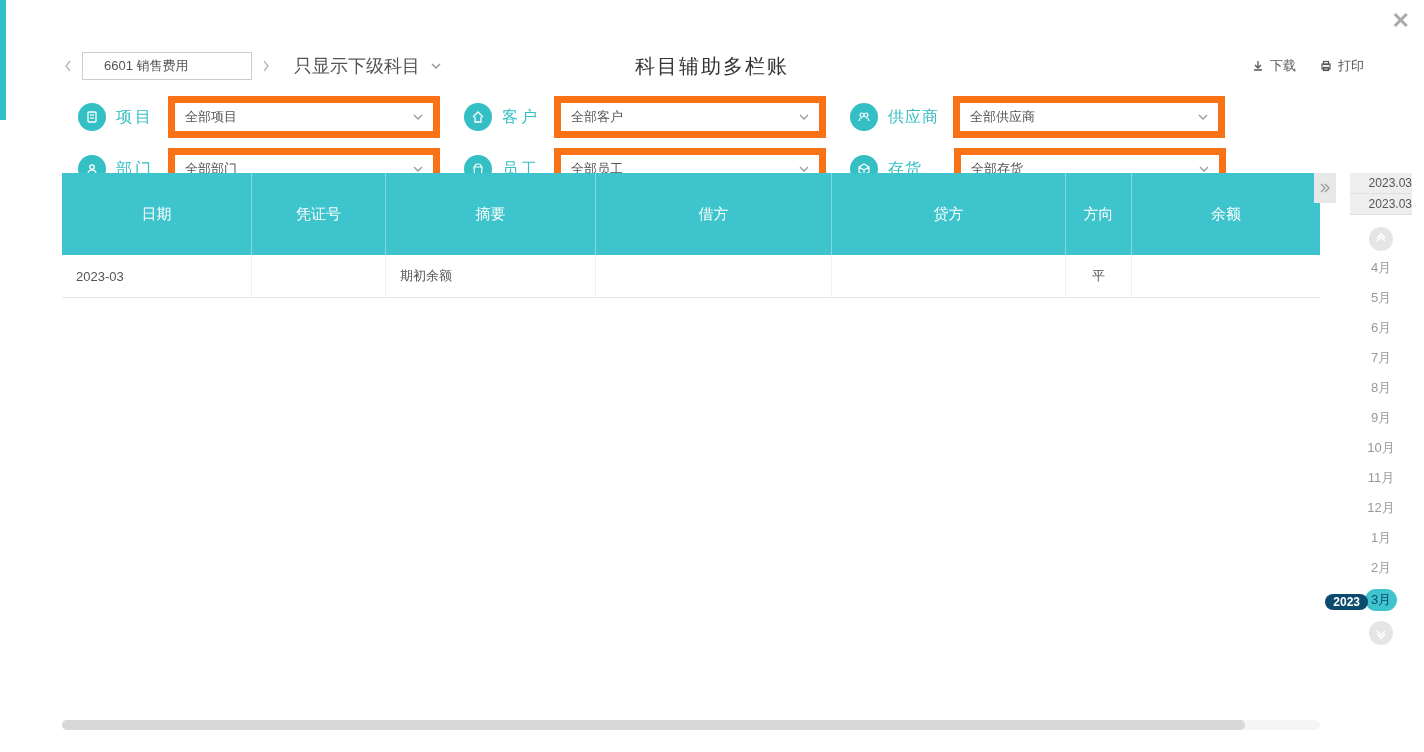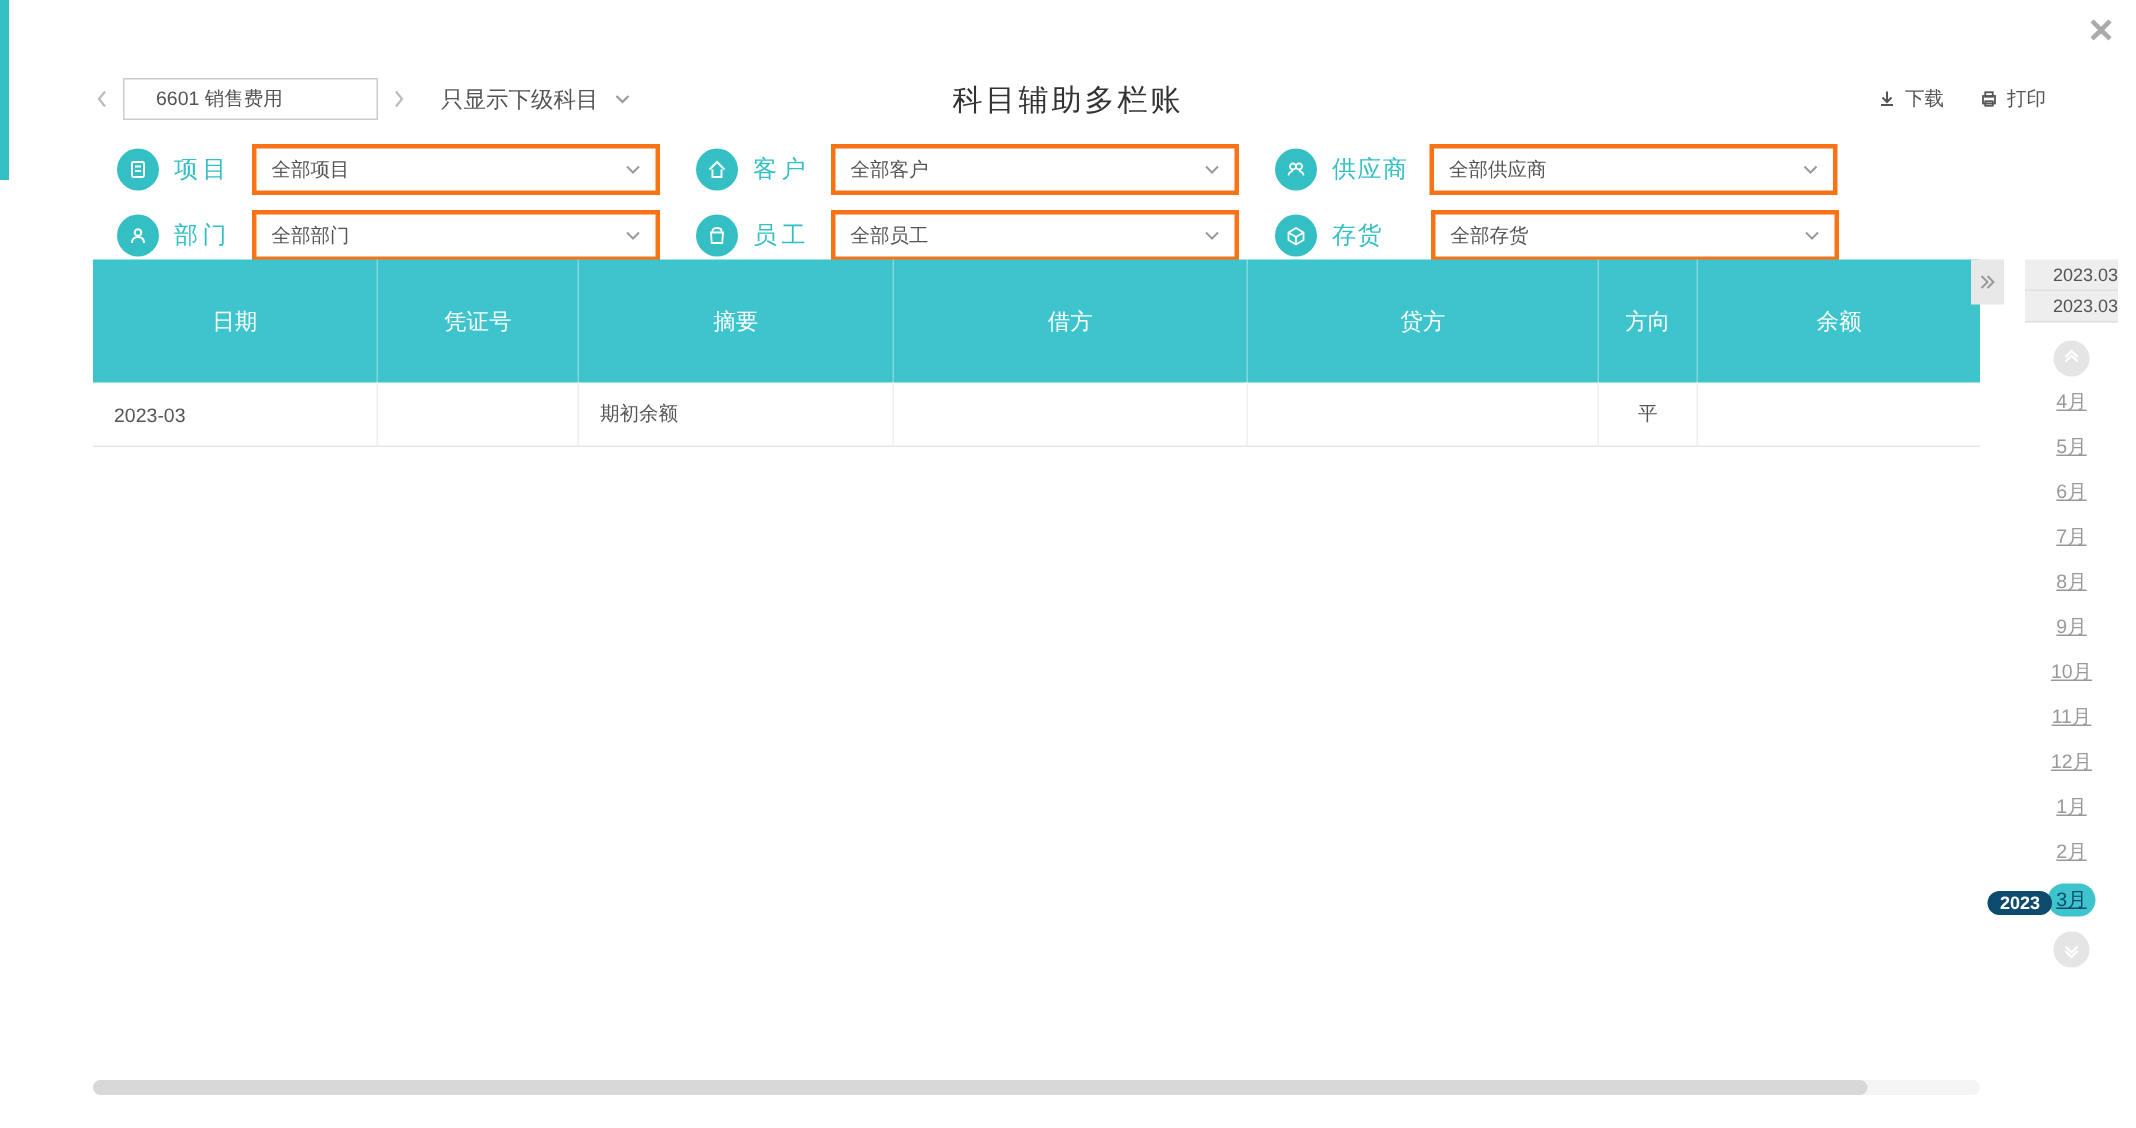--- a/index.html
+++ b/index.html
@@ -2,32 +2,32 @@
 <html><head>
 <meta charset="utf-8">
 <style>
 * { box-sizing: border-box; margin: 0; padding: 0; }
 body { font-family: "Microsoft YaHei", "PingFang SC", Arial, sans-serif; font-size: 13px; color: #333; background: #fff; position: relative; width: 1424px; height: 752px; overflow: hidden; }
 .left-edge { position: absolute; left: 0; top: 0; width: 6px; height: 120px; background: #34bfc4; }
 .close-x { position: absolute; top: 8px; right: 14px; font-size: 22px; color: #aaa; cursor: pointer; font-weight: bold; }
 .top-bar { position: absolute; top: 48px; left: 60px; right: 60px; height: 36px; display: flex; align-items: center; }
 .nav-chevron { width: 16px; height: 16px; display: inline-flex; align-items: center; justify-content: center; color: #bbb; cursor: pointer; }
 .account-box { border: 1px solid #ccc; padding: 4px 21px; margin: 0 6px; min-width: 170px; font-size: 13px; color: #555; }
-.level-select { margin-left: 20px; display: flex; align-items: center; color: #555; cursor: pointer; font-size: 15px; }
+.level-select { margin-left: 20px; display: flex; align-items: center; color: #555; cursor: pointer; font-size: 18px; }
 .level-select .chev { margin-left: 10px; color: #999; }
 .page-title { position: absolute; left: 50%; transform: translateX(-50%); font-size: 20px; color: #333; font-weight: 400; letter-spacing: 2px; }
 .actions { margin-left: auto; display: flex; gap: 22px; }
 .action-btn { display: flex; align-items: center; gap: 5px; color: #555; cursor: pointer; font-size: 13px; }
 .action-btn .ic { width: 15px; height: 15px; display: inline-flex; align-items: center; justify-content: center; }
 .filters { position: absolute; top: 96px; left: 78px; right: 60px; }
 .filter-row { display: flex; align-items: center; margin-bottom: 10px; gap: 0; }
 .filter-group { display: flex; align-items: center; margin-right: 24px; }
 .filter-icon { width: 28px; height: 28px; border-radius: 50%; background: #34bfc4; display: flex; align-items: center; justify-content: center; color: #fff; font-size: 14px; margin-right: 10px; flex-shrink: 0; }
 .filter-label { color: #34bfc4; font-size: 16px; margin-right: 14px; min-width: 36px; letter-spacing: 3px; }
-.filter-select { border: 3px solid #f97316; padding: 5px 10px; width: 272px; display: flex; align-items: center; justify-content: space-between; color: #555; cursor: pointer; }
+.filter-select { border: 7px solid #f97316; padding: 5px 10px; width: 272px; display: flex; align-items: center; justify-content: space-between; color: #555; cursor: pointer; }
 .filter-select .chev { color: #999; font-size: 11px; }
 .table-wrap { position: absolute; top: 173px; left: 62px; width: 1258px; }
 .table-header { display: flex; background: #3ec4cc; color: #fff; height: 82px; align-items: stretch; }
 .th { display: flex; align-items: center; justify-content: center; border-right: 1px solid rgba(255,255,255,0.35); font-size: 15px; }
 .th:last-child { border-right: none; }
 .col-date { width: 190px; }
 .col-voucher { width: 134px; }
 .col-summary { width: 210px; }
 .col-debit { width: 236px; }
 .col-credit { width: 234px; }
@@ -39,21 +39,21 @@
 .td:last-child { border-right: none; }
 .td.col-dir { justify-content: center; }
 .expand-arrow { position: absolute; top: 0; right: -16px; width: 22px; height: 30px; background: #e8e8e8; display: flex; align-items: center; justify-content: center; color: #999; cursor: pointer; font-size: 12px; }
 .hscroll { position: absolute; bottom: 22px; left: 62px; width: 1258px; height: 10px; background: #f5f5f5; border-radius: 5px; }
 .hscroll-thumb { height: 100%; width: 94%; background: #d8d8d8; border-radius: 5px; }
 .right-panel { position: absolute; top: 173px; right: 12px; width: 62px; display: flex; flex-direction: column; align-items: center; }
 .period-box { background: #eee; width: 62px; text-align: right; padding: 3px 0; font-size: 12px; color: #555; border-bottom: 1px solid #e0e0e0; cursor: pointer; }
 .period-box:last-of-type { border-bottom: none; }
 .scroll-btn { width: 24px; height: 24px; border-radius: 50%; background: #e5e5e5; color: #fff; display: flex; align-items: center; justify-content: center; margin: 12px 0 8px; cursor: pointer; font-size: 12px; }
 .month-list { display: flex; flex-direction: column; align-items: center; gap: 12px; }
-.month-item { color: #999; font-size: 13px; cursor: pointer; width: 30px; text-align: center; text-decoration: underline; }
+.month-item { color: #999; font-size: 13px; cursor: pointer; width: 30px; text-align: center; }
 .month-item.three { width: 36px; }
 .month-item.active { background: #3ec4cc; color: #0c4a6e; border-radius: 12px; padding: 2px 0; width: 32px; }
 .year-badge { position: absolute; top: 594px; right: 56px; background: #0c4a6e; color: #fff; font-size: 12px; font-weight: bold; padding: 1px 8px; border-radius: 10px; }
 svg { display: block; }
 </style>
 </head>
 <body>
 
 <div class="left-edge"></div>
 

